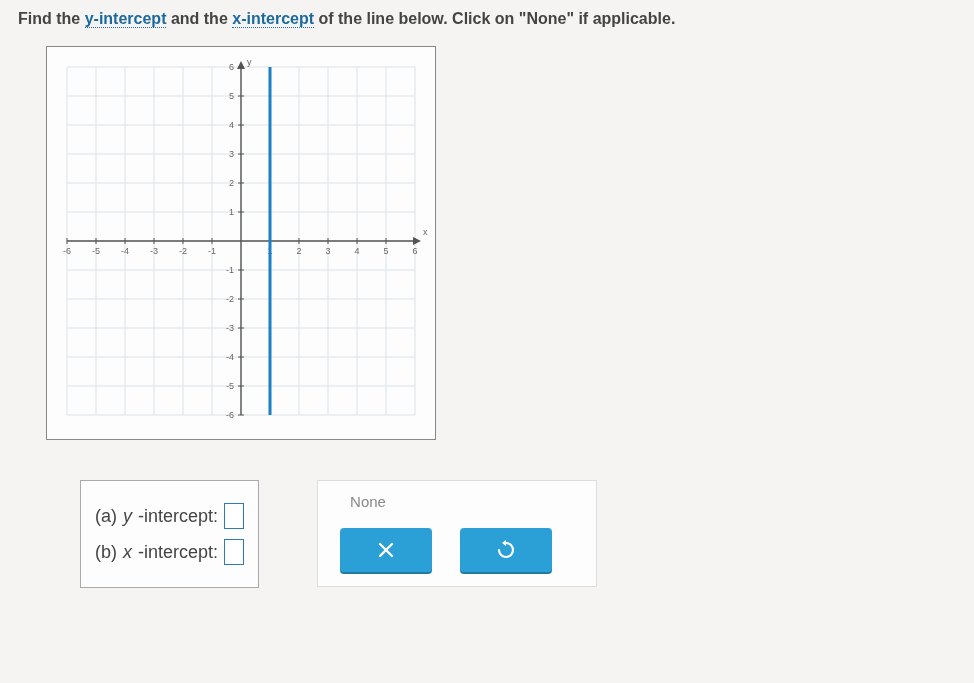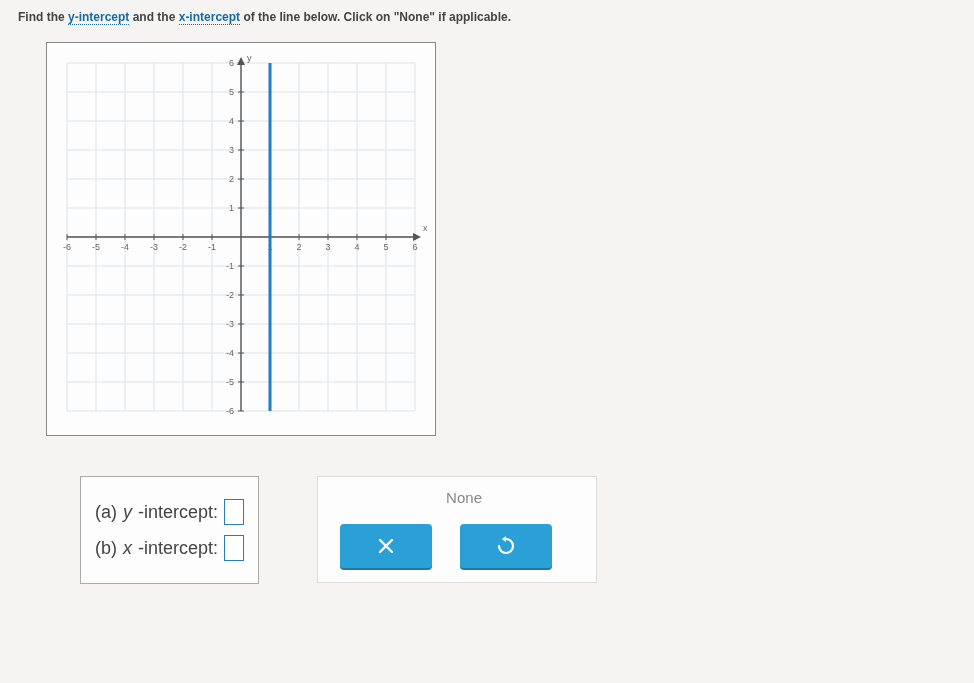--- a/index.html
+++ b/index.html
@@ -6,21 +6,21 @@
   body {
     font-family: Arial, Helvetica, sans-serif;
     background: #f5f4f2;
     width: 974px;
     height: 683px;
     padding: 10px 18px;
     color: #333;
     overflow: hidden;
   }
   .question {
-    font-size: 12px;
+    font-size: 16px;
     font-weight: bold;
     color: #444;
     margin-bottom: 18px;
   }
   .term {
     color: #1a6aa0;
     border-bottom: 1px dotted #1a6aa0;
     cursor: help;
   }
   .chart-wrap {
@@ -56,21 +56,21 @@
     display: inline-block;
   }
   .controls {
     display: inline-block;
     background: #fdfdfd;
     border: 1px solid #ddd;
     vertical-align: top;
     margin-left: 58px;
     padding: 12px 18px 14px;
     width: 280px;
-    text-align: center;
+    text-align: left;
   }
   .none-btn {
     display: inline-block;
     color: #888;
     font-size: 15px;
     cursor: pointer;
     margin-left: 14px;
     margin-bottom: 18px;
   }
   .btn-row { display: flex; gap: 28px; margin-left: 4px; }

